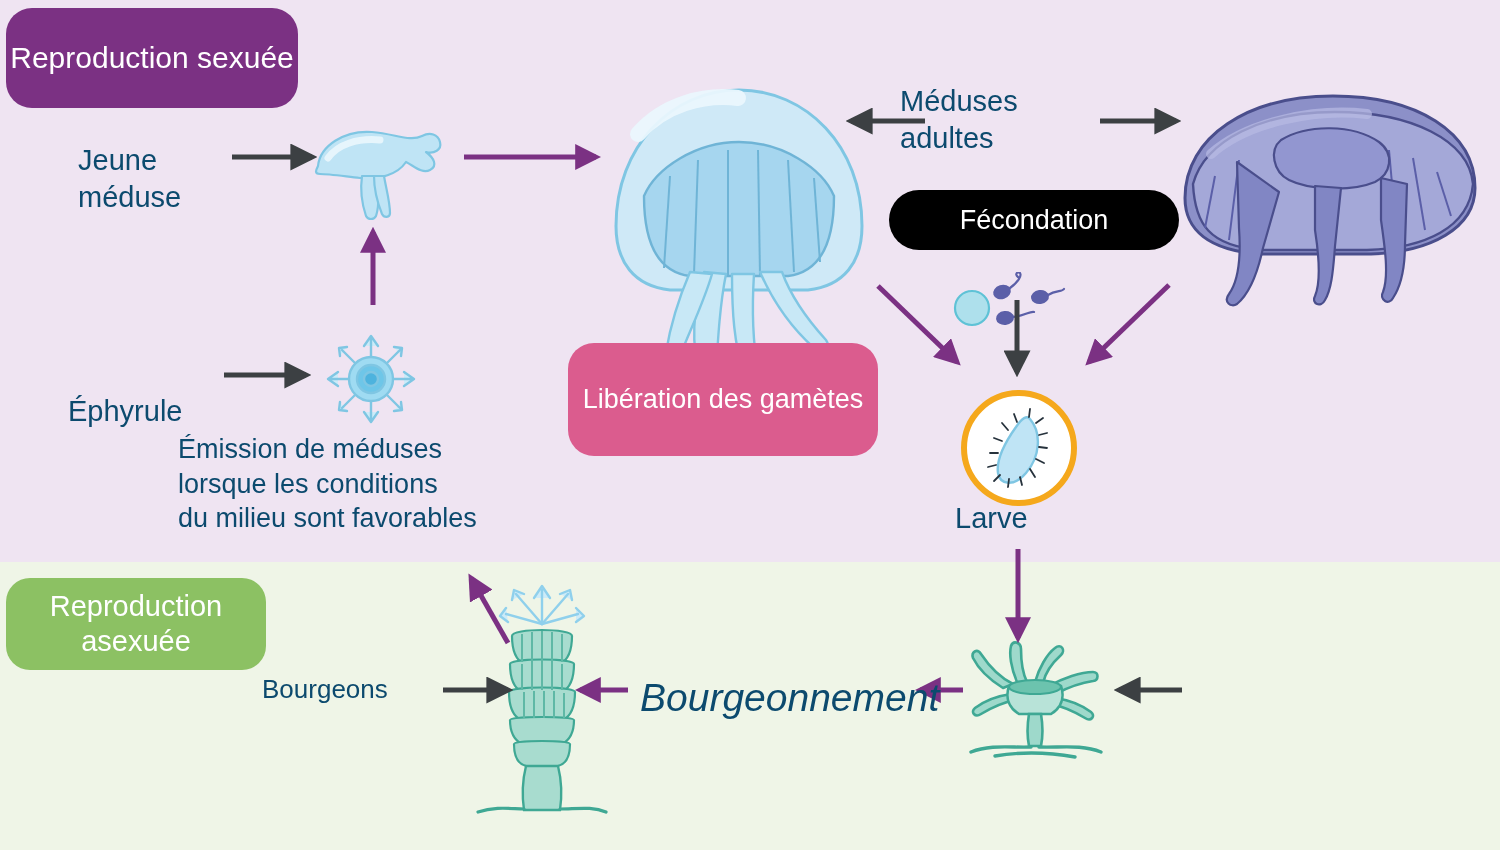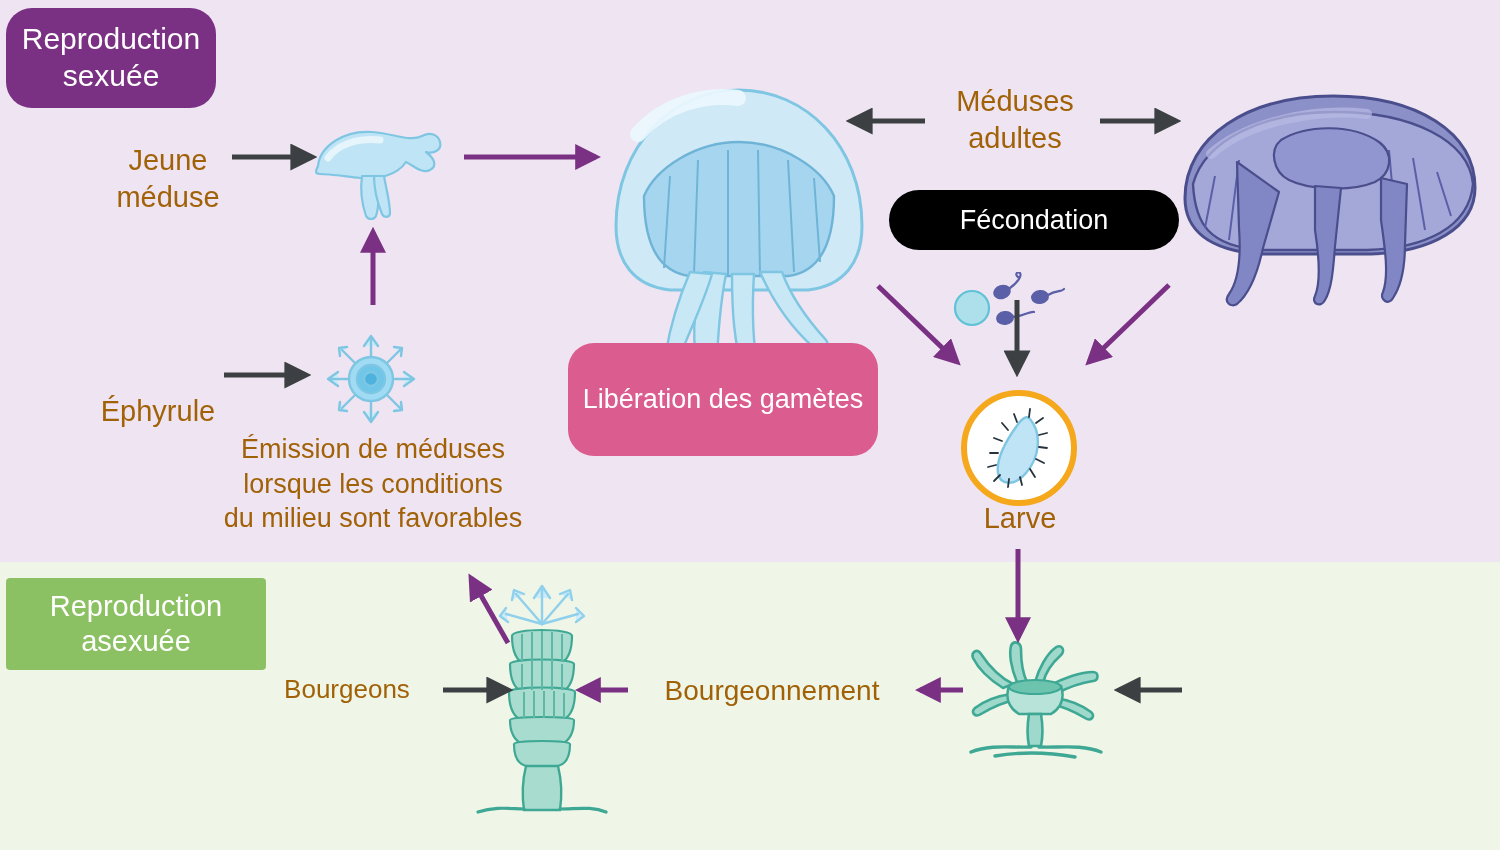--- a/index.html
+++ b/index.html
@@ -36,34 +36,34 @@
     justify-content: center;
     text-align: center;
     color: #ffffff;
     border-radius: 22px;
     line-height: 1.22;
     box-sizing: border-box;
   }
   #badge-sexual {
     left: 6px;
     top: 8px;
-    width: 210px;
+    width: 292px;
     height: 100px;
     background: #7B3183;
     font-size: 30px;
     border-radius: 26px;
   }
   #badge-asexual {
     left: 6px;
     top: 578px;
     width: 260px;
     height: 92px;
     background: #8CC163;
     font-size: 29px;
-    border-radius: 4px;
+    border-radius: 24px;
   }
   #badge-fecondation {
     left: 889px;
     top: 190px;
     width: 290px;
     height: 60px;
     background: #000000;
     font-size: 27px;
     border-radius: 30px;
   }
@@ -71,32 +71,32 @@
     left: 568px;
     top: 343px;
     width: 310px;
     height: 113px;
     background: #DB5C8E;
     font-size: 27px;
     border-radius: 26px;
   }
   .label {
     position: absolute;
-    color: #a16207;
-    text-align: center;
+    color: #0c4a6e;
+    text-align: left;
     line-height: 1.28;
     white-space: pre-line;
   }
   #label-jeune-meduse { left: 78px; top: 122px; width: 180px; font-size: 29px; margin-top: 20px; }
   #label-ephyrule     { left: 68px; top: 355px; width: 180px; font-size: 29px; margin-top: 38px; }
   #label-emission     { left: 178px; top: 432px; width: 390px; font-size: 27px; }
   #label-meduses-adultes { left: 900px; top: 83px; width: 230px; font-size: 29px; }
   #label-larve        { left: 955px; top: 500px; width: 130px; font-size: 29px; }
   #label-bourgeons    { left: 262px; top: 673px; width: 170px; font-size: 26px; }
-  #label-bourgeonnement { left: 627px; top: 673px; width: 290px; font-size: 28px; }
+  #label-bourgeonnement { left: 640px; top: 673px; width: 290px; font-size: 39px; font-style: italic; }
   #label-polype       { left: 1190px; top: 673px; width: 150px; font-size: 29px; }
 
   .arrow-layer {
     position: absolute;
     left: 0; top: 0;
     width: 1500px; height: 850px;
     pointer-events: none;
   }
   .art {
     position: absolute;

